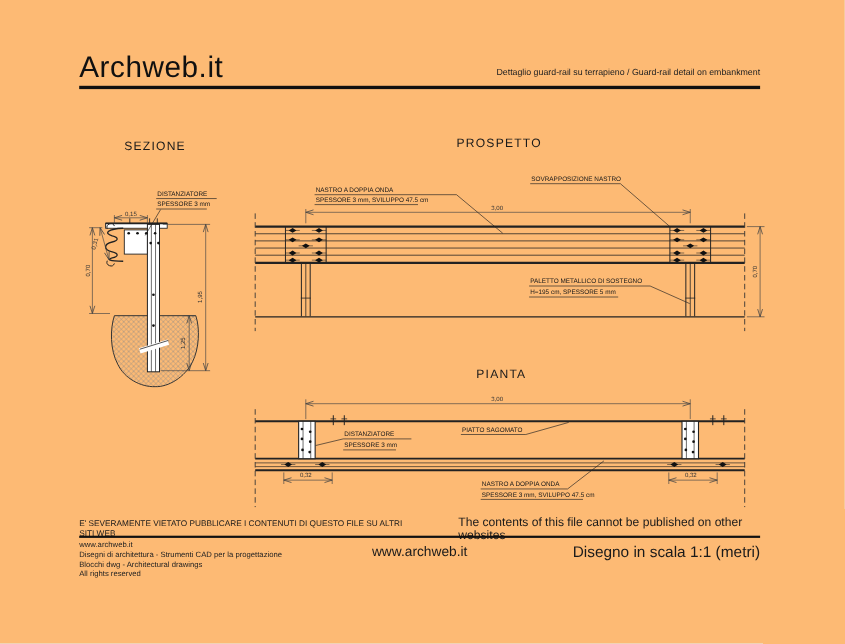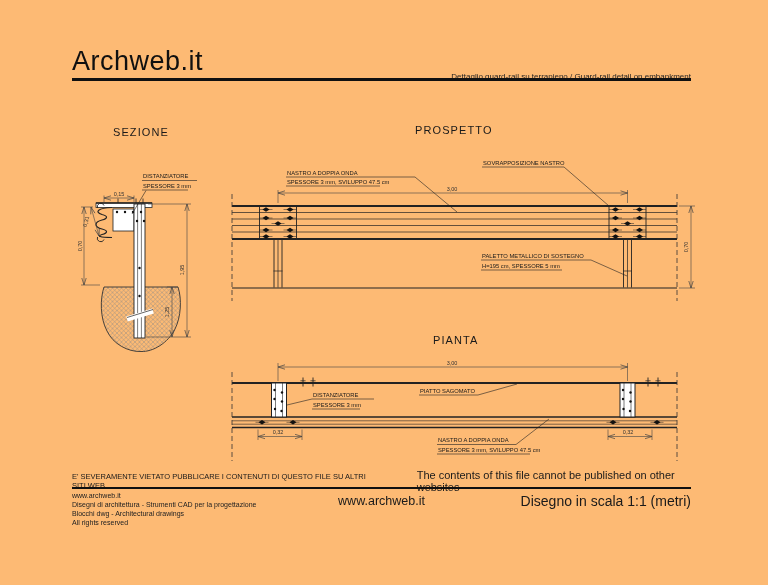--- a/index.html
+++ b/index.html
@@ -1,20 +1,20 @@
 <!DOCTYPE html>
 <html><head>
 <meta charset="utf-8">
 <style>
   html,body{margin:0;padding:0;background:#e8e8e8;}
   .page{position:relative;width:768px;height:585px;background:#fdba74;overflow:hidden;
         font-family:"Liberation Sans", sans-serif;color:#111;}
   
   .logo{position:absolute;left:72px;top:46px;font-size:27px;letter-spacing:.5px;color:#101010;}
-  .topic{position:absolute;right:77px;top:61px;font-size:8px;color:#222;margin-top:11px;}
+  .topic{position:absolute;right:77px;top:61px;font-size:8px;color:#222;}
   .header-rule{position:absolute;left:72px;top:78px;width:619px;height:2.5px;background:#101010;}
   .tagline{position:absolute;left:72px;top:85px;font-size:9px;color:#1a1a1a;}
   
   .warning{position:absolute;left:72px;top:469px;width:619px;display:flex;
            justify-content:space-between;align-items:baseline;}
   .w-it{font-size:7.5px;color:#1a1a1a;}
   .w-en{font-size:11px;color:#1a1a1a;margin-left:48px;}
   .footer-rule{position:absolute;left:72px;top:487px;width:619px;height:1.6px;background:#101010;}
   
   .f-left{position:absolute;left:72px;top:491px;font-size:7px;line-height:9px;color:#222;}

